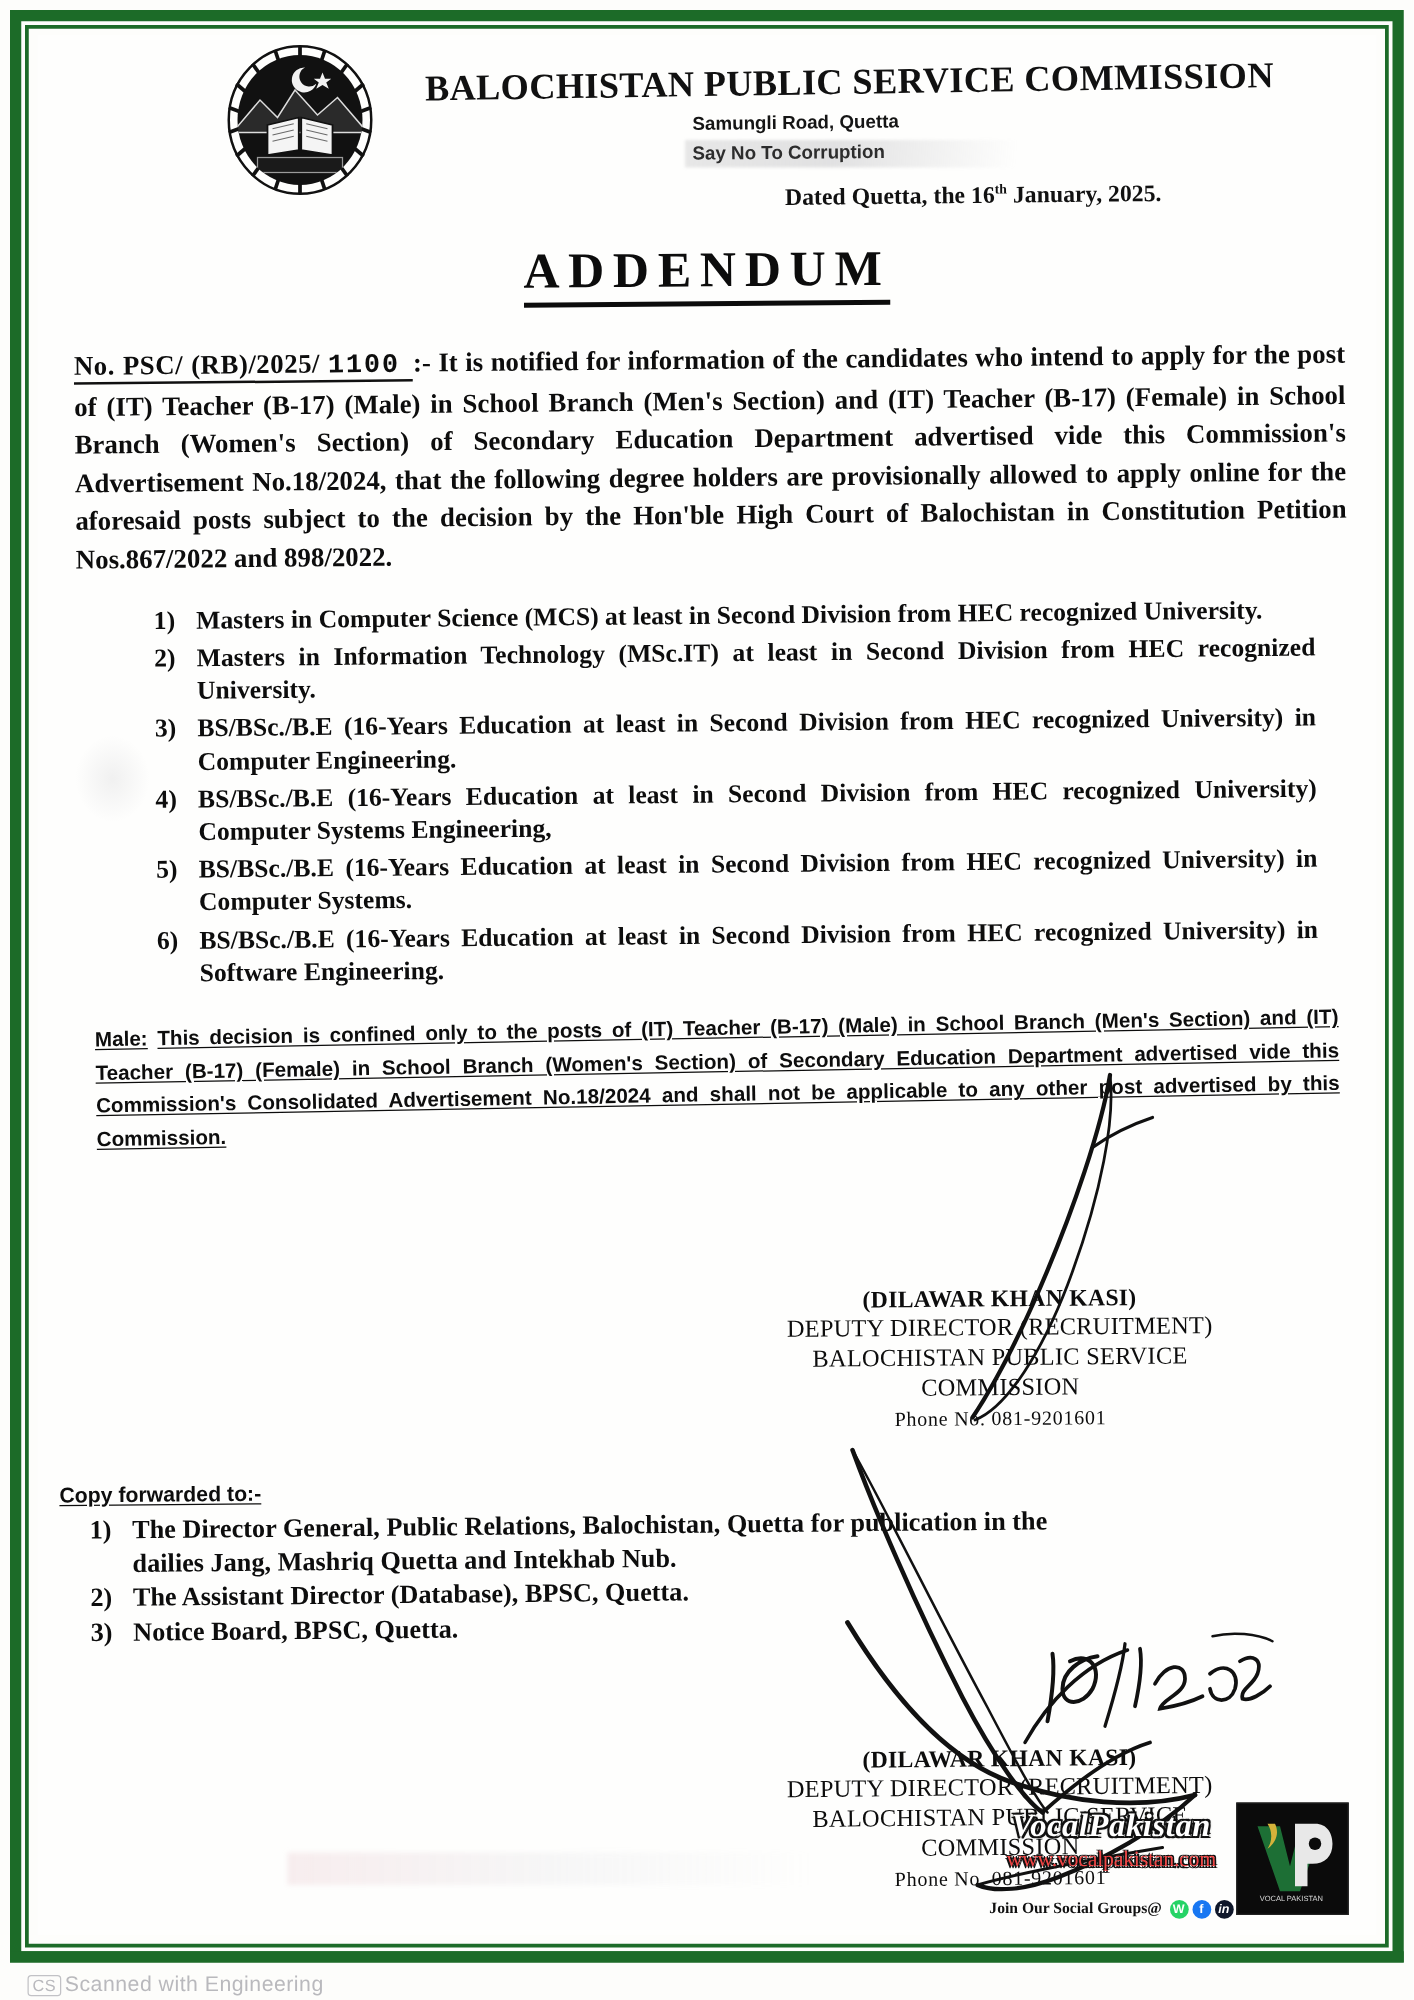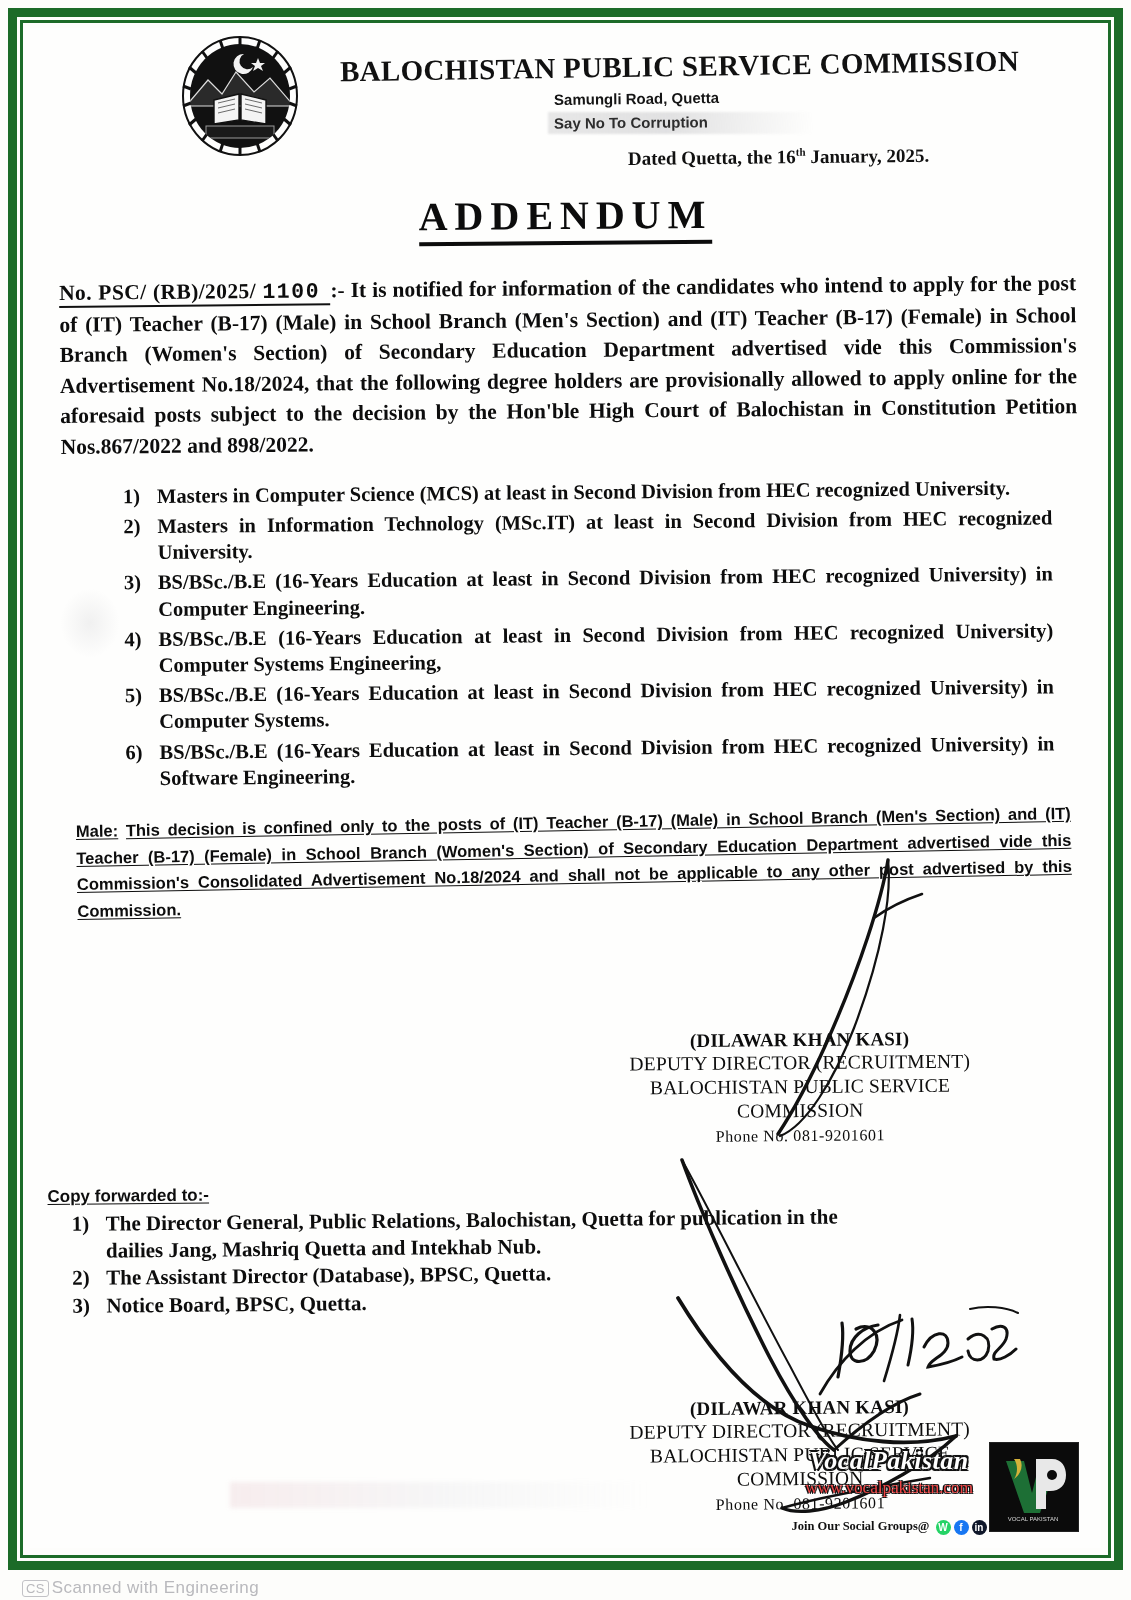--- a/index.html
+++ b/index.html
@@ -322,21 +322,21 @@
     margin-left: 3px;
   }
   .soc {
     width: 15px; height: 15px;
     border-radius: 50%;
     display: inline-block;
     position: relative;
   }
   .soc-wa { background: #25d366; }
   .soc-fb { background: #1877f2; }
-  .soc-li { background: #0f172a; }
+  .soc-li { background: #0f172a; font-style: italic; }
   .soc span {
     position: absolute;
     inset: 0;
     color: #fff;
     font-family: "Liberation Sans", sans-serif;
     font-size: 10px;
     font-weight: bold;
     line-height: 15px;
     text-align: center;
   }

